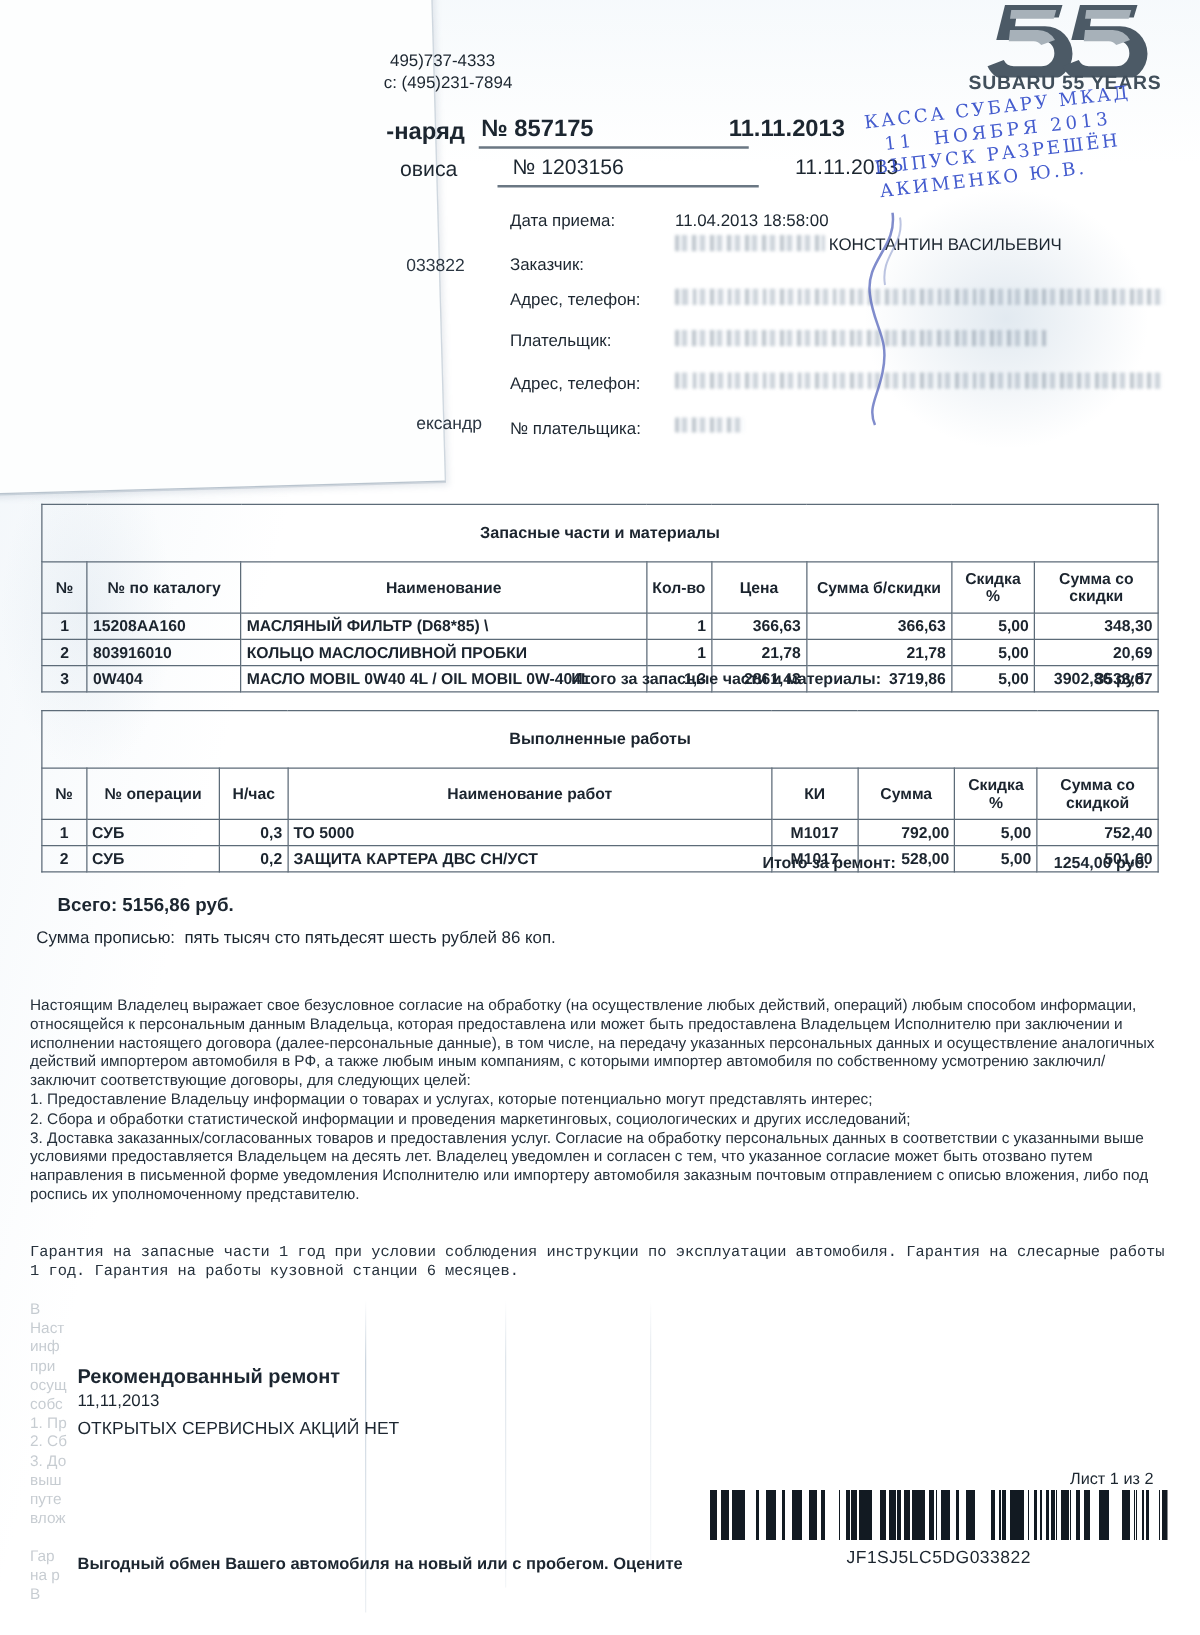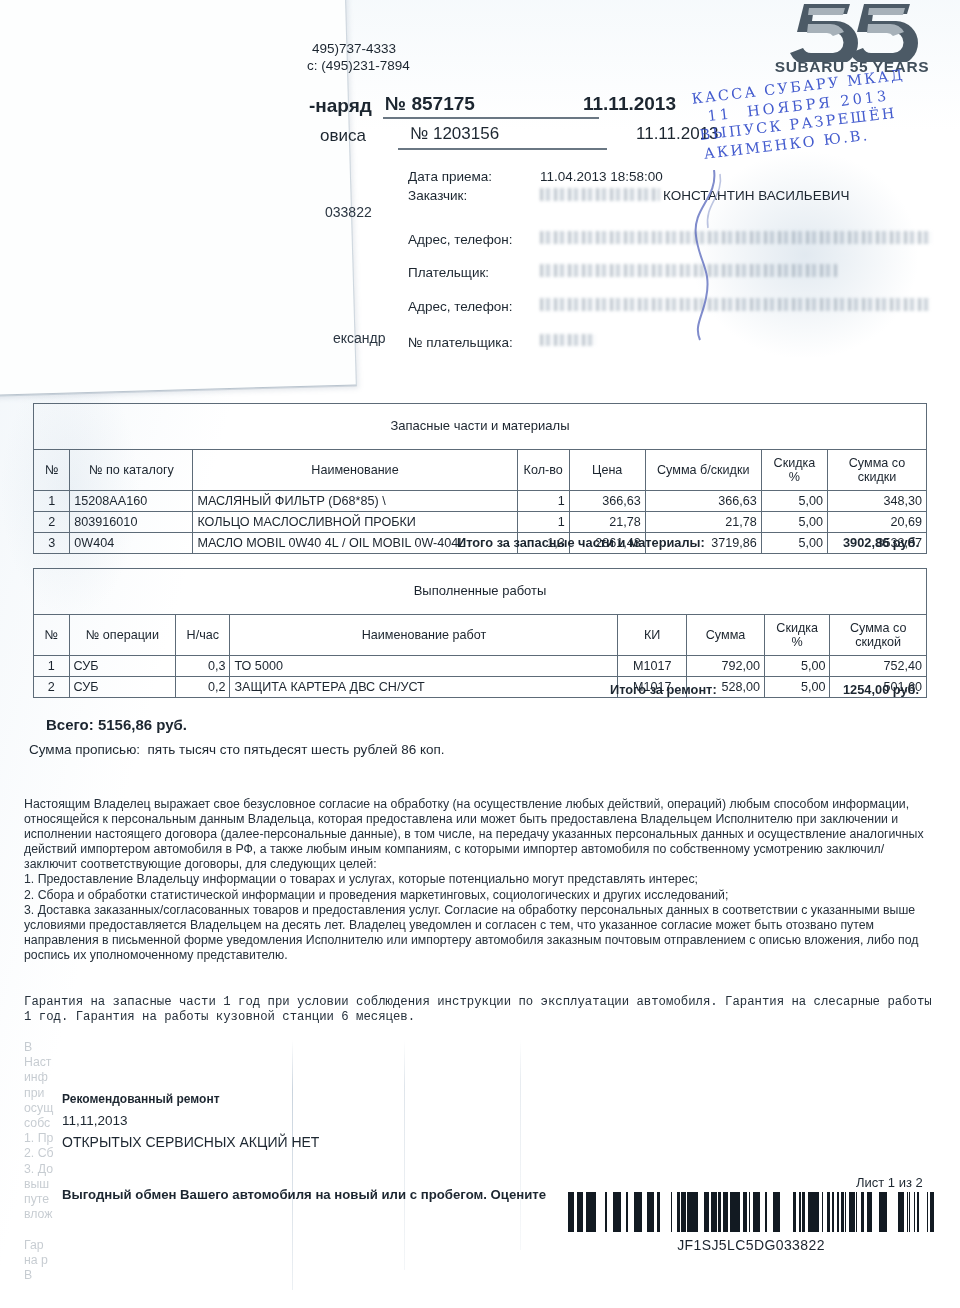--- a/index.html
+++ b/index.html
@@ -74,21 +74,21 @@
 
   #frag-vin  { left: 325px; top: 205px; font-size: 14px; color:#2b3642; }
   #frag-name { left: 333px; top: 331px; font-size: 14px; color:#2b3642; }
 
   
   .fld-label { font-size: 13.5px; }
   .fld-value { font-size: 13.5px; }
 
   #lbl-date   { left: 408px; top: 169px; }
   #val-date   { left: 540px; top: 169px; }
-  #lbl-cust   { left: 408px; top: 188px; }
+  #lbl-cust   { left: 408px; top: 204px; }
   #val-cust   { left: 663px; top: 188px; }
   #lbl-addr1  { left: 408px; top: 232px; }
   #lbl-payer  { left: 408px; top: 265px; }
   #lbl-addr2  { left: 408px; top: 299px; }
   #lbl-payno  { left: 408px; top: 335px; }
 
   
   .redact {
     position: absolute;
     border-radius: 1px;
@@ -143,21 +143,21 @@
   .tbl {
     position: absolute;
     border-collapse: collapse;
     font-size: 12.6px;
     color: #1b242e;
     background: transparent;
   }
   .tbl td, .tbl th {
     border: 1px solid #5d6b78;
     padding: 1px 4px;
-    font-weight: normal;
+    font-weight: bold;
     vertical-align: middle;
   }
   .tbl .capt {
     text-align: center;
     font-size: 13px;
     padding: 3px 0 4px;
   }
   .tbl thead td { text-align: center; height: 38px; line-height: 1.15; }
   .tbl tbody td { height: 18px; }
   .num { text-align: right; }
@@ -215,26 +215,26 @@
   #ghost .gl { position: absolute; white-space: pre; }
 
   
   .streak {
     position:absolute;
     width:1px;
     background: linear-gradient(180deg, rgba(150,170,190,0) 0%, rgba(150,170,190,0.5) 20%, rgba(150,170,190,0.18) 100%);
   }
 
   
-  #rec-title { left: 62px; top: 1093px; font-size: 12px; font-weight: bold; }
+  #rec-title { left: 62px; top: 1093px; font-size: 16px; font-weight: bold; }
   #rec-date  { left: 62px; top: 1113px; font-size: 13.5px; }
   #rec-text  { left: 62px; top: 1135px; font-size: 14px; }
 
   
-  #promo1 { left: 62px; top: 1188px; font-size: 13.2px; font-weight: bold; text-align: center; }
+  #promo1 { left: 62px; top: 1244px; font-size: 13.2px; font-weight: bold; text-align: center; }
   #promo2 { left: 88px; top: 1206px; font-size: 13.2px; font-weight: bold; }
 
   #sheet-no { left: 856px; top: 1176px; font-size: 13px; }
 
   
   #barcode-wrap { position:absolute; left: 568px; top: 1192px; width: 366px; }
   #barcode {
     width: 366px; height: 40px;
     background-repeat: repeat-x;
   }

